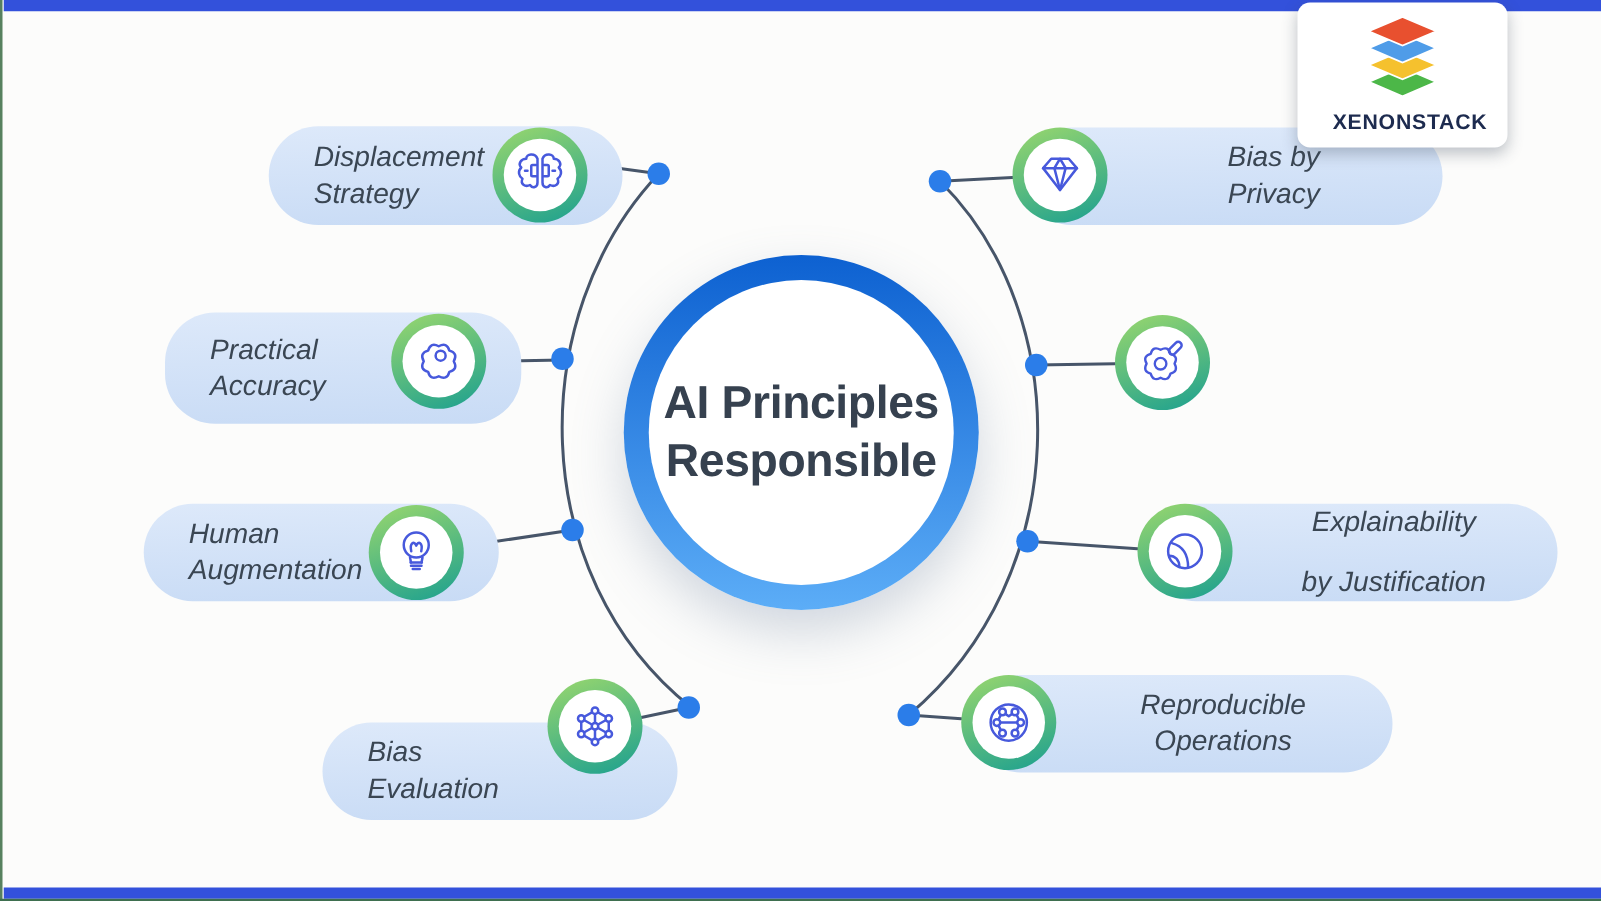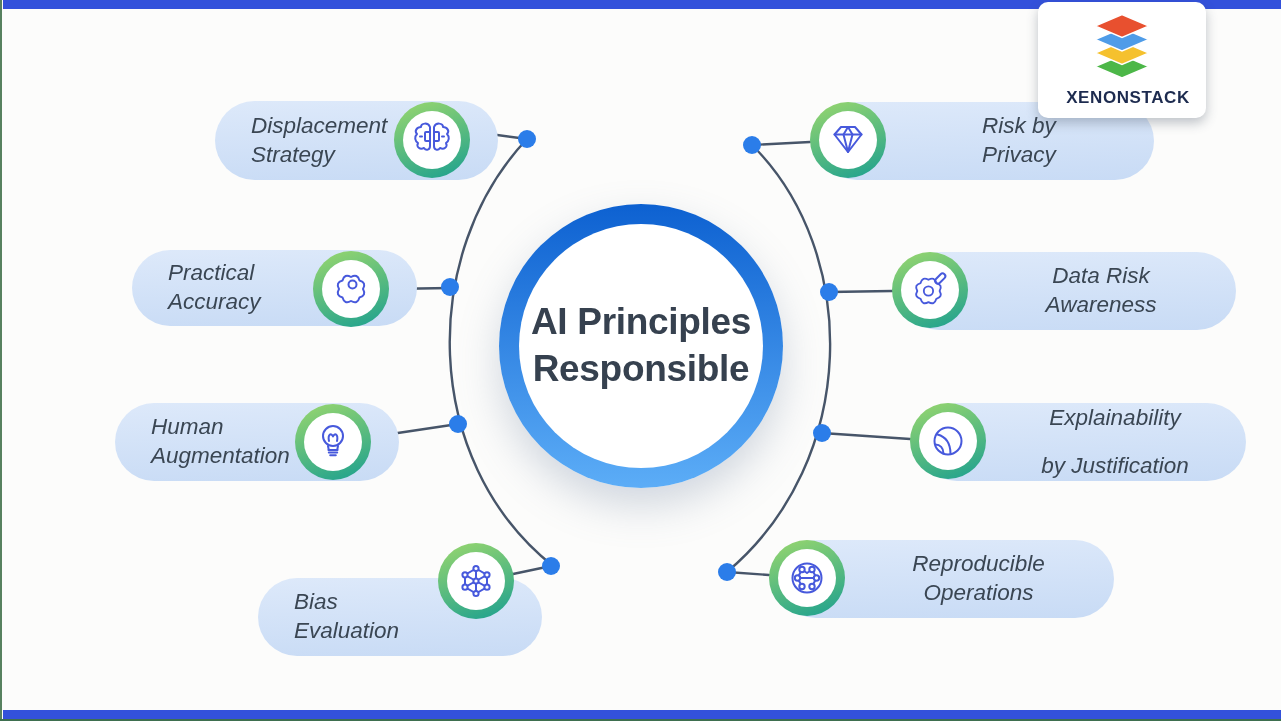--- a/index.html
+++ b/index.html
@@ -90,40 +90,36 @@
         <div>AI Principles</div>
         <div>Responsible</div>
       </div>
     </div>
   </div>
 
   <div class="pill pill-left" style="left:215px;top:101px;width:247px;height:79px;">
     <span class="l">Displacement</span>
     <span class="l">Strategy</span>
   </div>
-  <div class="pill pill-left" style="left:132px;top:250px;width:249px;height:76px;">
+  <div class="pill pill-left" style="left:132px;top:250px;width:249px;height:89px;">
     <span class="l">Practical</span>
     <span class="l">Accuracy</span>
   </div>
   <div class="pill pill-left" style="left:115px;top:403px;width:248px;height:78px;">
     <span class="l">Human</span>
     <span class="l">Augmentation</span>
   </div>
   <div class="pill pill-left" style="left:258px;top:542px;width:248px;height:78px;margin-top:36px;">
     <span class="l">Bias</span>
     <span class="l">Evaluation</span>
   </div>
 
   <div class="pill pill-right" style="left:818px;top:102px;width:250px;height:78px;">
-    <span class="l">Risk by</span>
+    <span class="l">Bias by</span>
     <span class="l">Privacy</span>
-  </div>
-  <div class="pill pill-right" style="left:900px;top:252px;width:250px;height:78px;">
-    <span class="l">Data Risk</span>
-    <span class="l">Awareness</span>
   </div>
   <div class="pill pill-right" style="left:918px;top:403px;width:242px;height:78px;gap:19px;">
     <span class="l">Explainability</span>
     <span class="l">by Justification</span>
   </div>
   <div class="pill pill-right" style="left:777px;top:540px;width:251px;height:78px;">
     <span class="l">Reproducible</span>
     <span class="l">Operations</span>
   </div>
 

